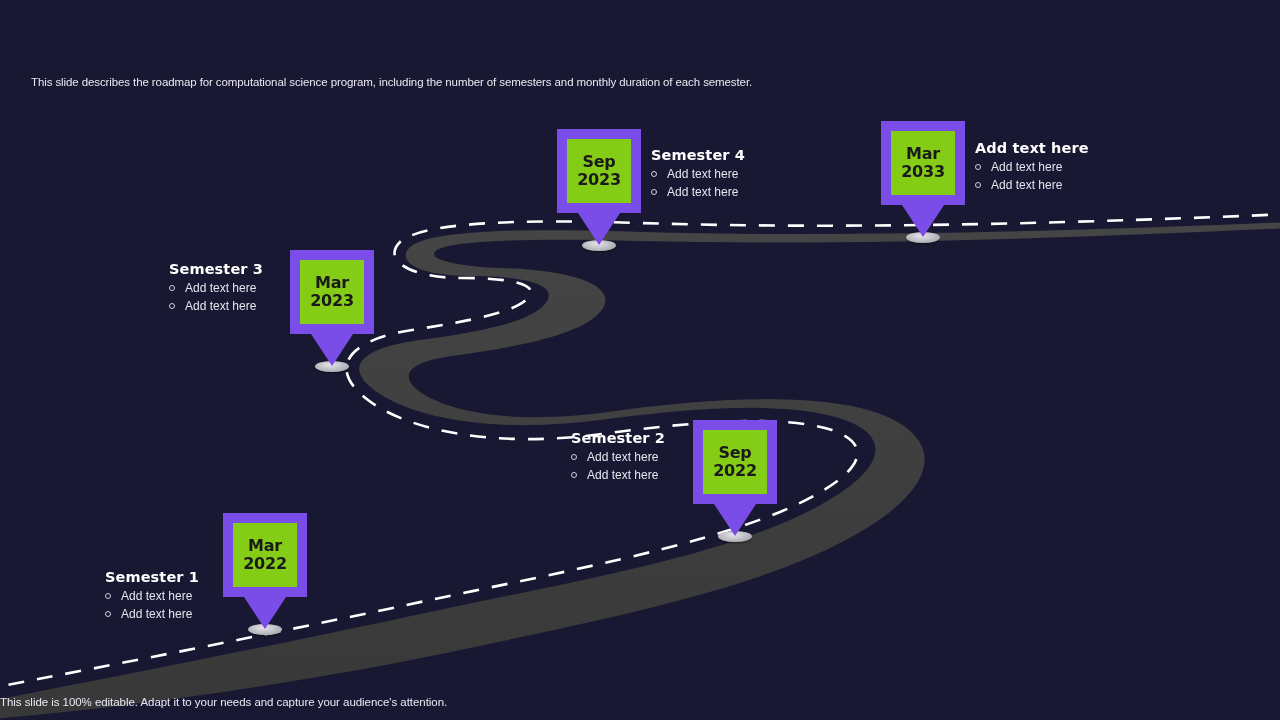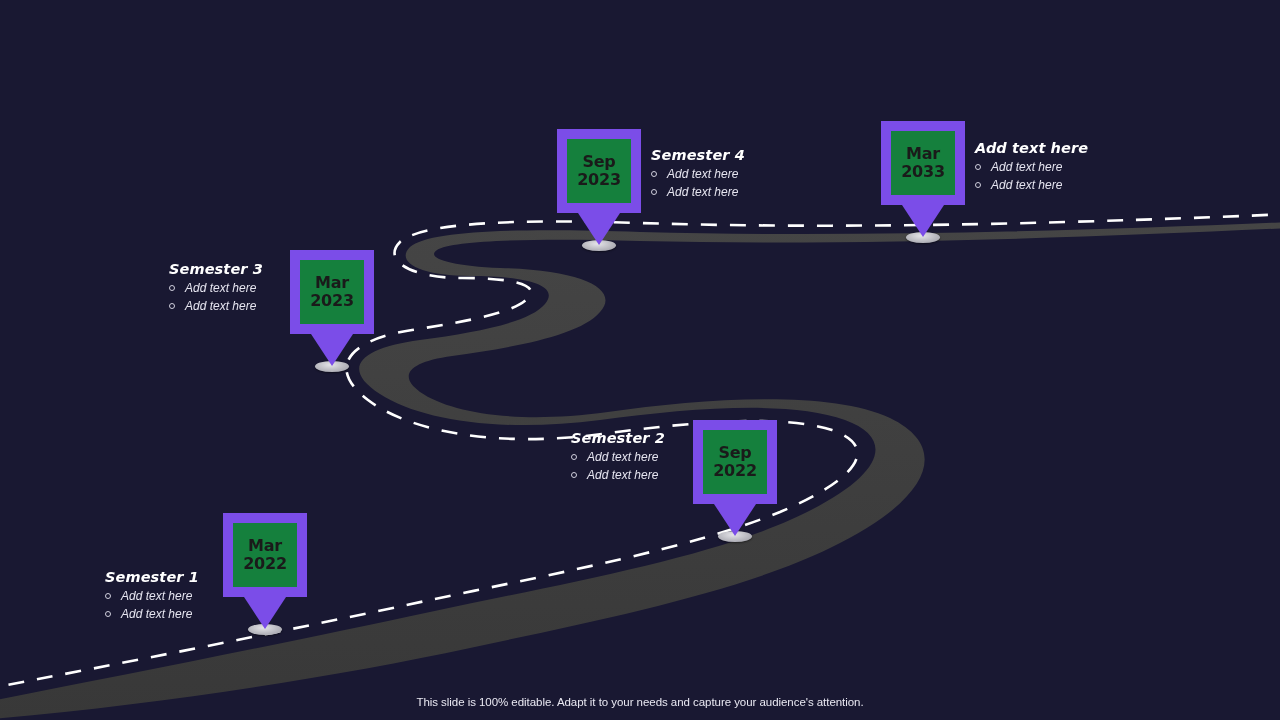--- a/index.html
+++ b/index.html
@@ -29,21 +29,21 @@
   #road-svg { position:absolute; left:0; top:0; width:1280px; height:720px; }
 
   
   .marker { position:absolute; width:84px; }
   .marker-box {
     width:84px; height:84px; background:#7B4DE8;
     display:flex; align-items:center; justify-content:center;
     position:relative; z-index:3;
   }
   .marker-inner {
-    width:64px; height:64px; background:#15803d;
+    width:64px; height:64px; background:#84cc16;
     display:flex; flex-direction:column;
     align-items:center; justify-content:center;
     line-height:1.12;
   }
   .marker-line {
     font-size:16px; font-weight:600; color:#1A1A1A;
     font-family:"DejaVu Sans", sans-serif; letter-spacing:-.2px;
   }
   .marker-point {
     width:0; height:0; margin:0 auto;
@@ -53,47 +53,48 @@
     position:relative; z-index:2;
   }
   .marker-base {
     width:34px; height:11px; border-radius:50%;
     background:radial-gradient(ellipse at 45% 35%, #E4E4E8 0%, #B9B9C0 55%, #9A9AA3 100%);
     margin:-5px auto 0; position:relative; z-index:1;
     box-shadow:0 1px 2px rgba(0,0,0,.45);
   }
 
   
-  .txt-block { position:absolute;font-style:italic; }
+  .txt-block { position:absolute; }
   .txt-head {
     font-size:14.5px; font-weight:700; color:#FFFFFF;
     letter-spacing:.1px; margin-bottom:4px; white-space:nowrap;
     font-family:"DejaVu Sans", sans-serif;
   }
   .txt-item {
     font-size:12px; color:#E6E5F0; white-space:nowrap;
     display:flex; align-items:center; margin-top:4px;
     font-family:"Liberation Sans", sans-serif;
   }
   .bullet {
     display:inline-block; width:6px; height:6px; border-radius:50%;
     border:1.2px solid #CFCEDC; margin-right:10px; flex:none;
   }
 
   
   #footer {
-    position:absolute; left:0; right:0; bottom:12px; text-align:center;
+    position:absolute; left:0; right:0; bottom:12px; text-align:left;
     font-size:11.5px; color:#E9E8F2; letter-spacing:-.05px;
   }
 </style>
 </head>
 <body>
 
 <div id="slide">
 
+  <p id="subtitle">This slide describes the roadmap for computational science program, including the number of semesters and monthly duration of each semester.</p>
 
   <svg id="road-svg" viewBox="0 0 1280 720">
     <defs>
       <linearGradient id="roadShade" x1="0" y1="0" x2="0" y2="1">
         <stop offset="0%" stop-color="#454545"></stop>
         <stop offset="100%" stop-color="#383838"></stop>
       </linearGradient>
     </defs>
 
     <path d="M -20 703

